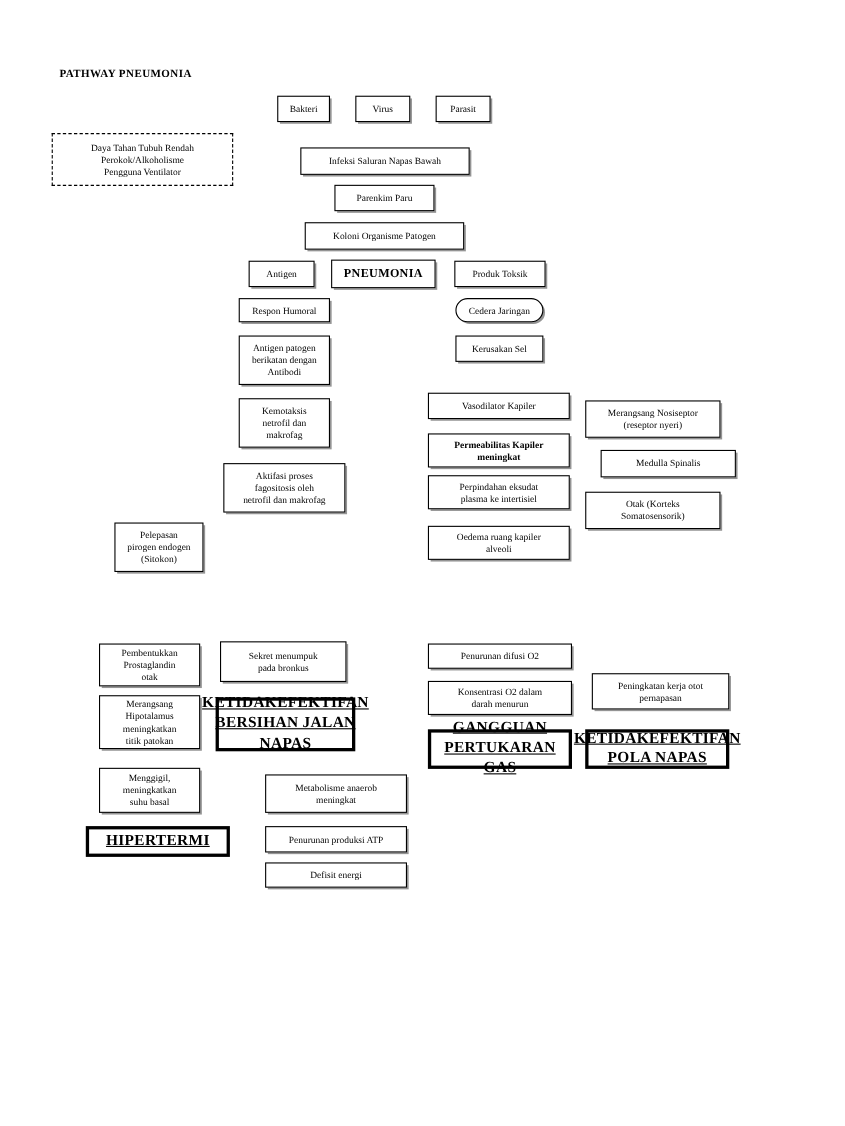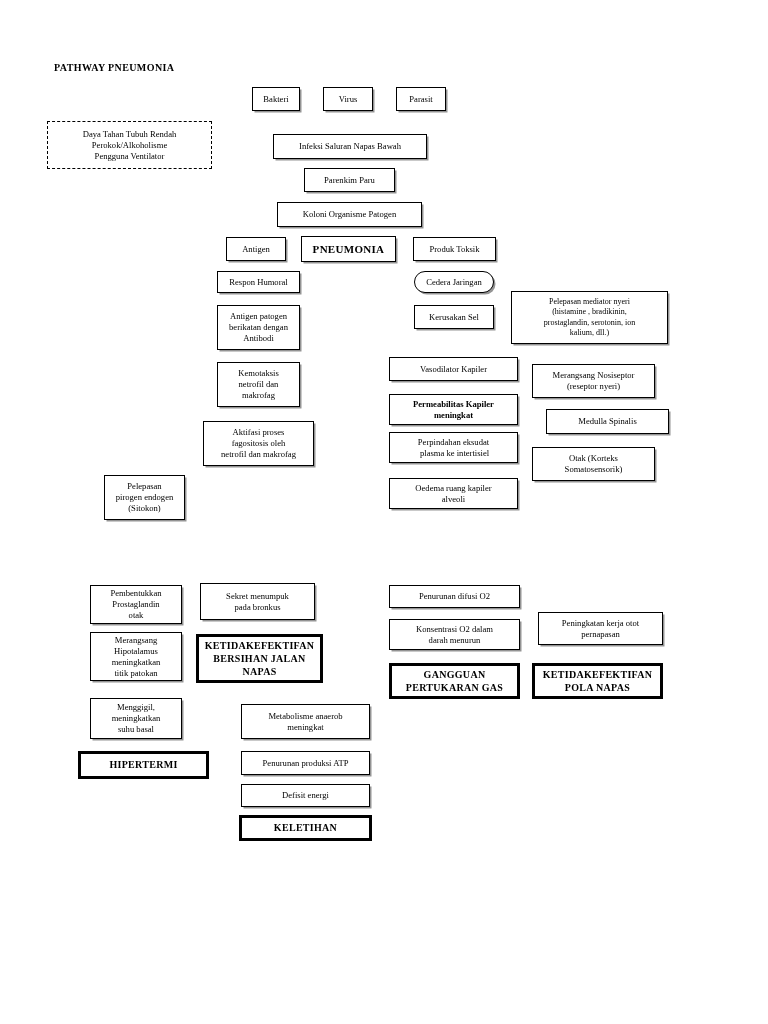--- a/index.html
+++ b/index.html
@@ -48,24 +48,25 @@
   .node.bold{
     font-weight:bold;
     font-size:11px;
     letter-spacing:0.3px;
   }
 
   
   .node.diagnosis{
     border:3px solid #000;
     font-weight:bold;
-    font-size:10px;
+    font-size:14px;
     letter-spacing:0.3px;
     line-height:1.32;
     box-shadow:none;
+    text-decoration:underline;
   }
 </style>
 </head>
 <body>
 
 <div id="canvas">
 
   <div class="title" style="left:54px; top:62px;">PATHWAY PNEUMONIA</div>
 
   <div class="node" style="left:252px; top:87px; width:48px; height:24px;">Bakteri</div>
@@ -99,29 +100,25 @@
   <div class="node" style="left:104px; top:475px; width:81px; height:45px; white-space:pre-line;">Pelepasan
 pirogen endogen
 (Sitokon)</div>
 
   <div class="node" style="left:414px; top:271px; width:80px; height:22px;border-radius:11px;">Cedera Jaringan</div>
   <div class="node" style="left:414px; top:305px; width:80px; height:24px;">Kerusakan Sel</div>
 
   <div class="node" style="left:389px; top:357px; width:129px; height:24px;">Vasodilator Kapiler</div>
   <div class="node" style="left:389px; top:394px; width:129px; height:31px; white-space:pre-line;font-weight:bold;">Permeabilitas Kapiler
 meningkat</div>
-  <div class="node" style="left:389px; top:432px; width:129px; height:31px; white-space:pre-line;text-align:right;">Perpindahan eksudat
+  <div class="node" style="left:389px; top:432px; width:129px; height:31px; white-space:pre-line;">Perpindahan eksudat
 plasma ke intertisiel</div>
   <div class="node" style="left:389px; top:478px; width:129px; height:31px; white-space:pre-line;">Oedema ruang kapiler
 alveoli</div>
 
-  <div class="node" style="left:511px; top:291px; width:157px; height:53px; white-space:pre-line; font-size:8px;">Pelepasan mediator nyeri
-(histamine , bradikinin,
-prostaglandin, serotonin, ion
-kalium, dll.)</div>
   <div class="node" style="left:532px; top:364px; width:123px; height:34px; white-space:pre-line;">Merangsang Nosiseptor
 (reseptor nyeri)</div>
   <div class="node" style="left:532px; top:409px; width:123px; height:25px;margin-left:14px;">Medulla Spinalis</div>
   <div class="node" style="left:532px; top:447px; width:123px; height:34px; white-space:pre-line;">Otak (Korteks
 Somatosensorik)</div>
 
   <div class="node" style="left:90px; top:585px; width:92px; height:39px; white-space:pre-line;">Pembentukkan
 Prostaglandin
 otak</div>
   <div class="node" style="left:90px; top:632px; width:92px; height:49px; white-space:pre-line;">Merangsang
@@ -136,21 +133,20 @@
   <div class="node" style="left:200px; top:583px; width:115px; height:37px; white-space:pre-line;">Sekret menumpuk
 pada bronkus</div>
   <div class="node diagnosis" style="left:196px; top:634px; width:127px; height:49px; white-space:pre-line;">KETIDAKEFEKTIFAN
 BERSIHAN JALAN
 NAPAS</div>
 
   <div class="node" style="left:241px; top:704px; width:129px; height:35px; white-space:pre-line;">Metabolisme anaerob
 meningkat</div>
   <div class="node" style="left:241px; top:751px; width:129px; height:24px;">Penurunan produksi ATP</div>
   <div class="node" style="left:241px; top:784px; width:129px; height:23px;">Defisit energi</div>
-  <div class="node diagnosis" style="left:239px; top:815px; width:133px; height:26px;">KELETIHAN</div>
 
   <div class="node" style="left:389px; top:585px; width:131px; height:23px;">Penurunan difusi O2</div>
   <div class="node" style="left:389px; top:619px; width:131px; height:31px; white-space:pre-line;">Konsentrasi O2 dalam
 darah menurun</div>
   <div class="node diagnosis" style="left:389px; top:663px; width:131px; height:36px; white-space:pre-line;">GANGGUAN
 PERTUKARAN GAS</div>
 
   <div class="node" style="left:538px; top:612px; width:125px; height:33px; white-space:pre-line;">Peningkatan kerja otot
 pernapasan</div>
   <div class="node diagnosis" style="left:532px; top:663px; width:131px; height:36px; white-space:pre-line;">KETIDAKEFEKTIFAN

